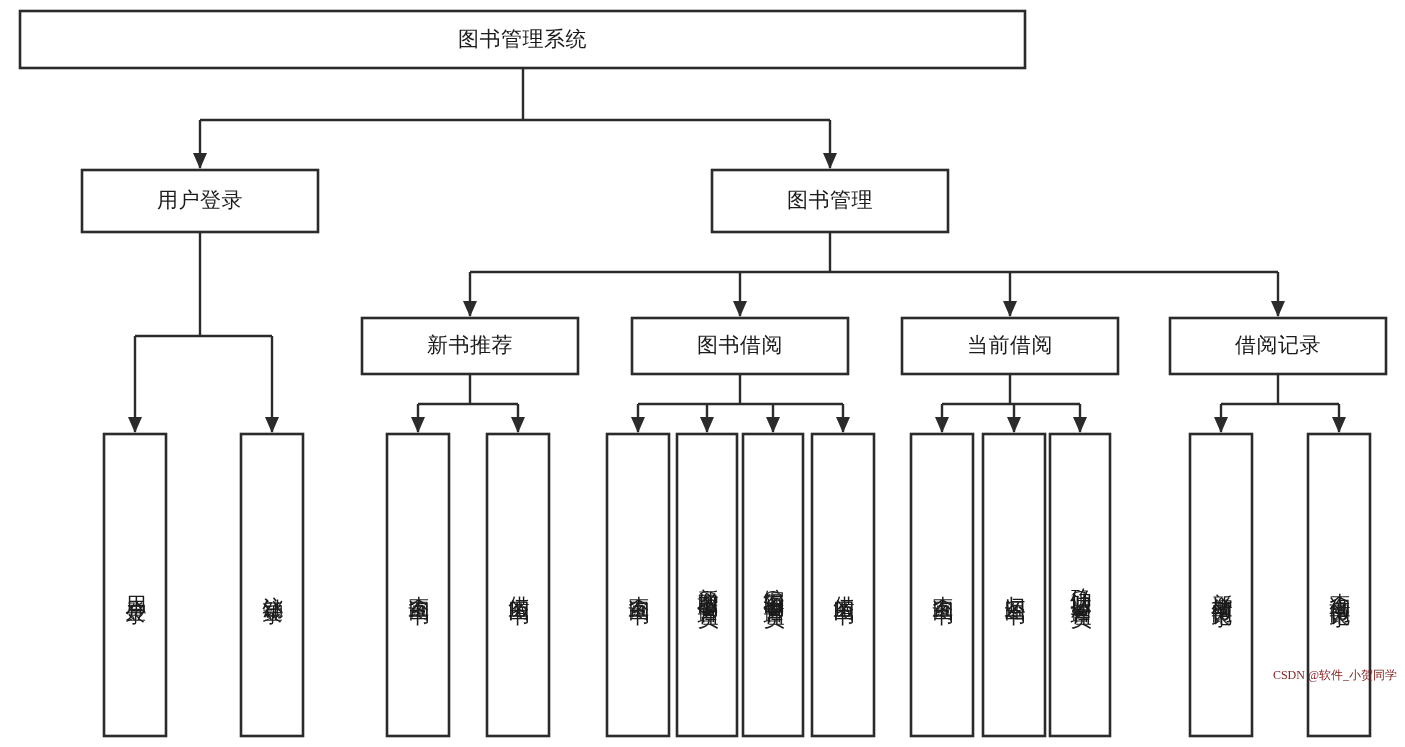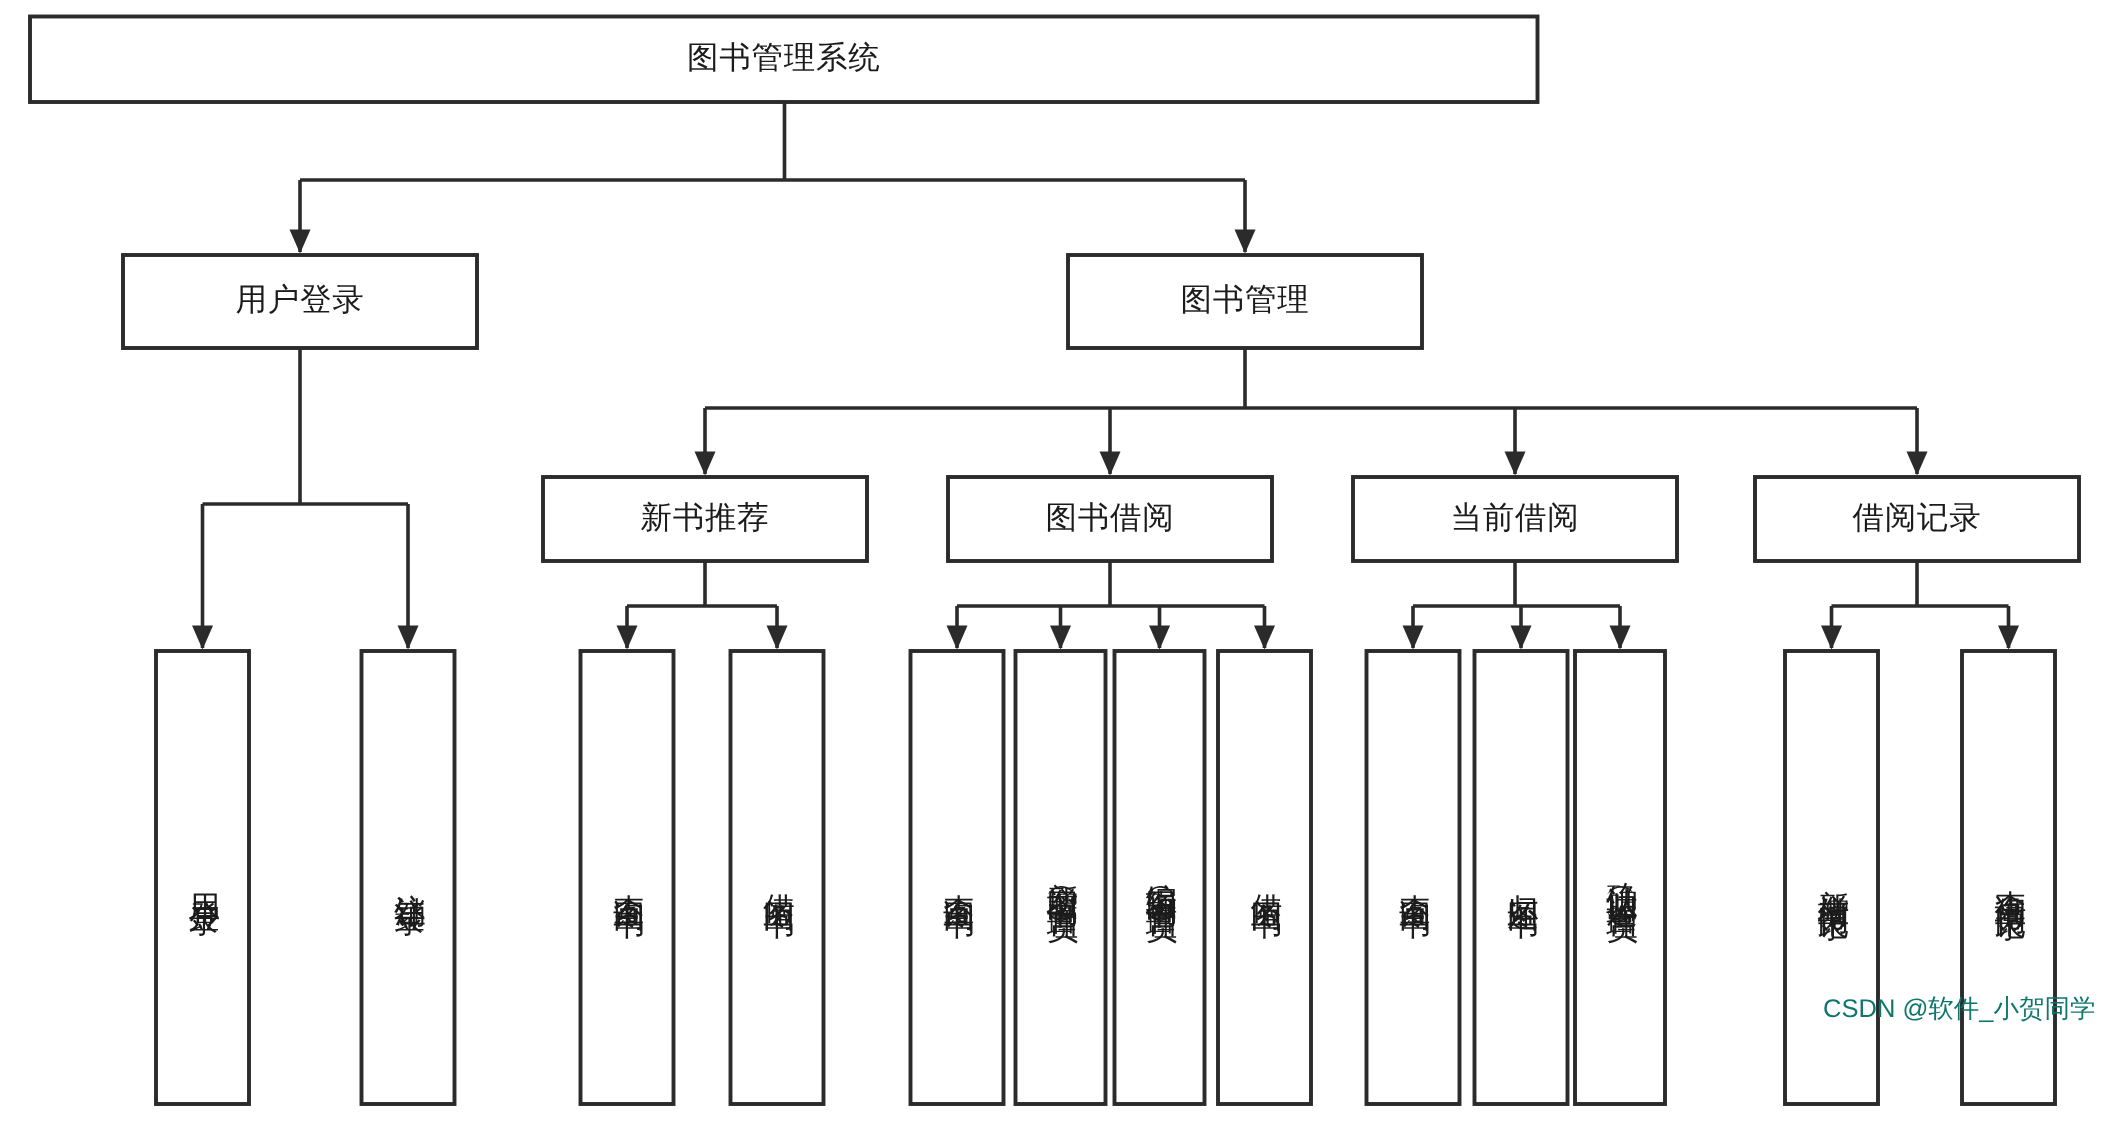--- a/index.html
+++ b/index.html
@@ -57,23 +57,23 @@
     stroke-linecap: butt;
   }
   .arrow-head {
     fill: #2b2b2b;
     stroke: none;
   }
   .watermark-text {
     position: absolute;
     right: 8px;
     bottom: 6px;
-    font-family: Liberation Sans, sans-serif;
-    font-size: 17px;
-    color: #0f766e;
+    font-family: Liberation Serif, serif;
+    font-size: 12px;
+    color: #7f1d1d;
     white-space: nowrap;
     user-select: none;
     pointer-events: none;
   }
 </style>
 </head>
 <body>
 
 <div id="diagram-root">
   <svg id="diagram-svg" viewBox="0 0 1405 747">

